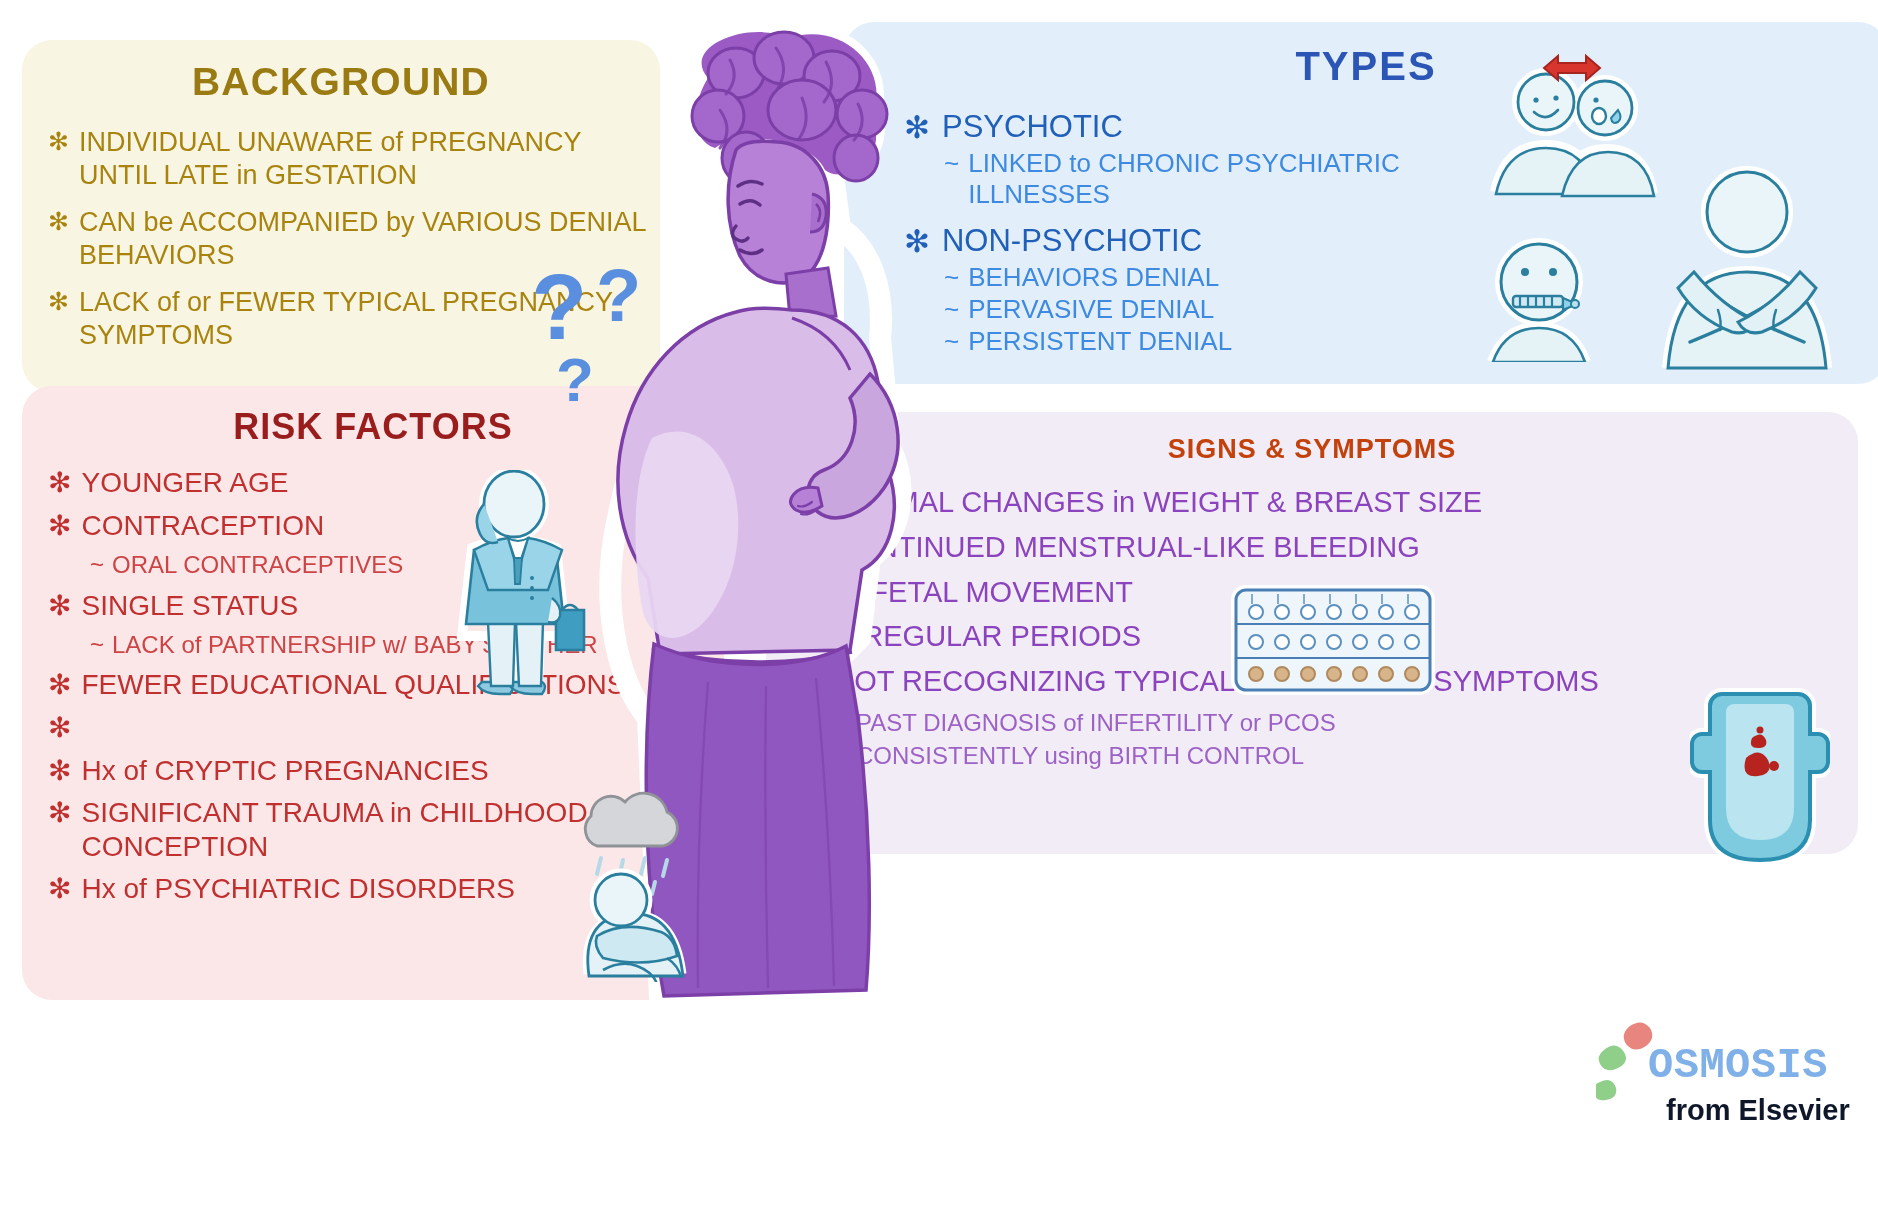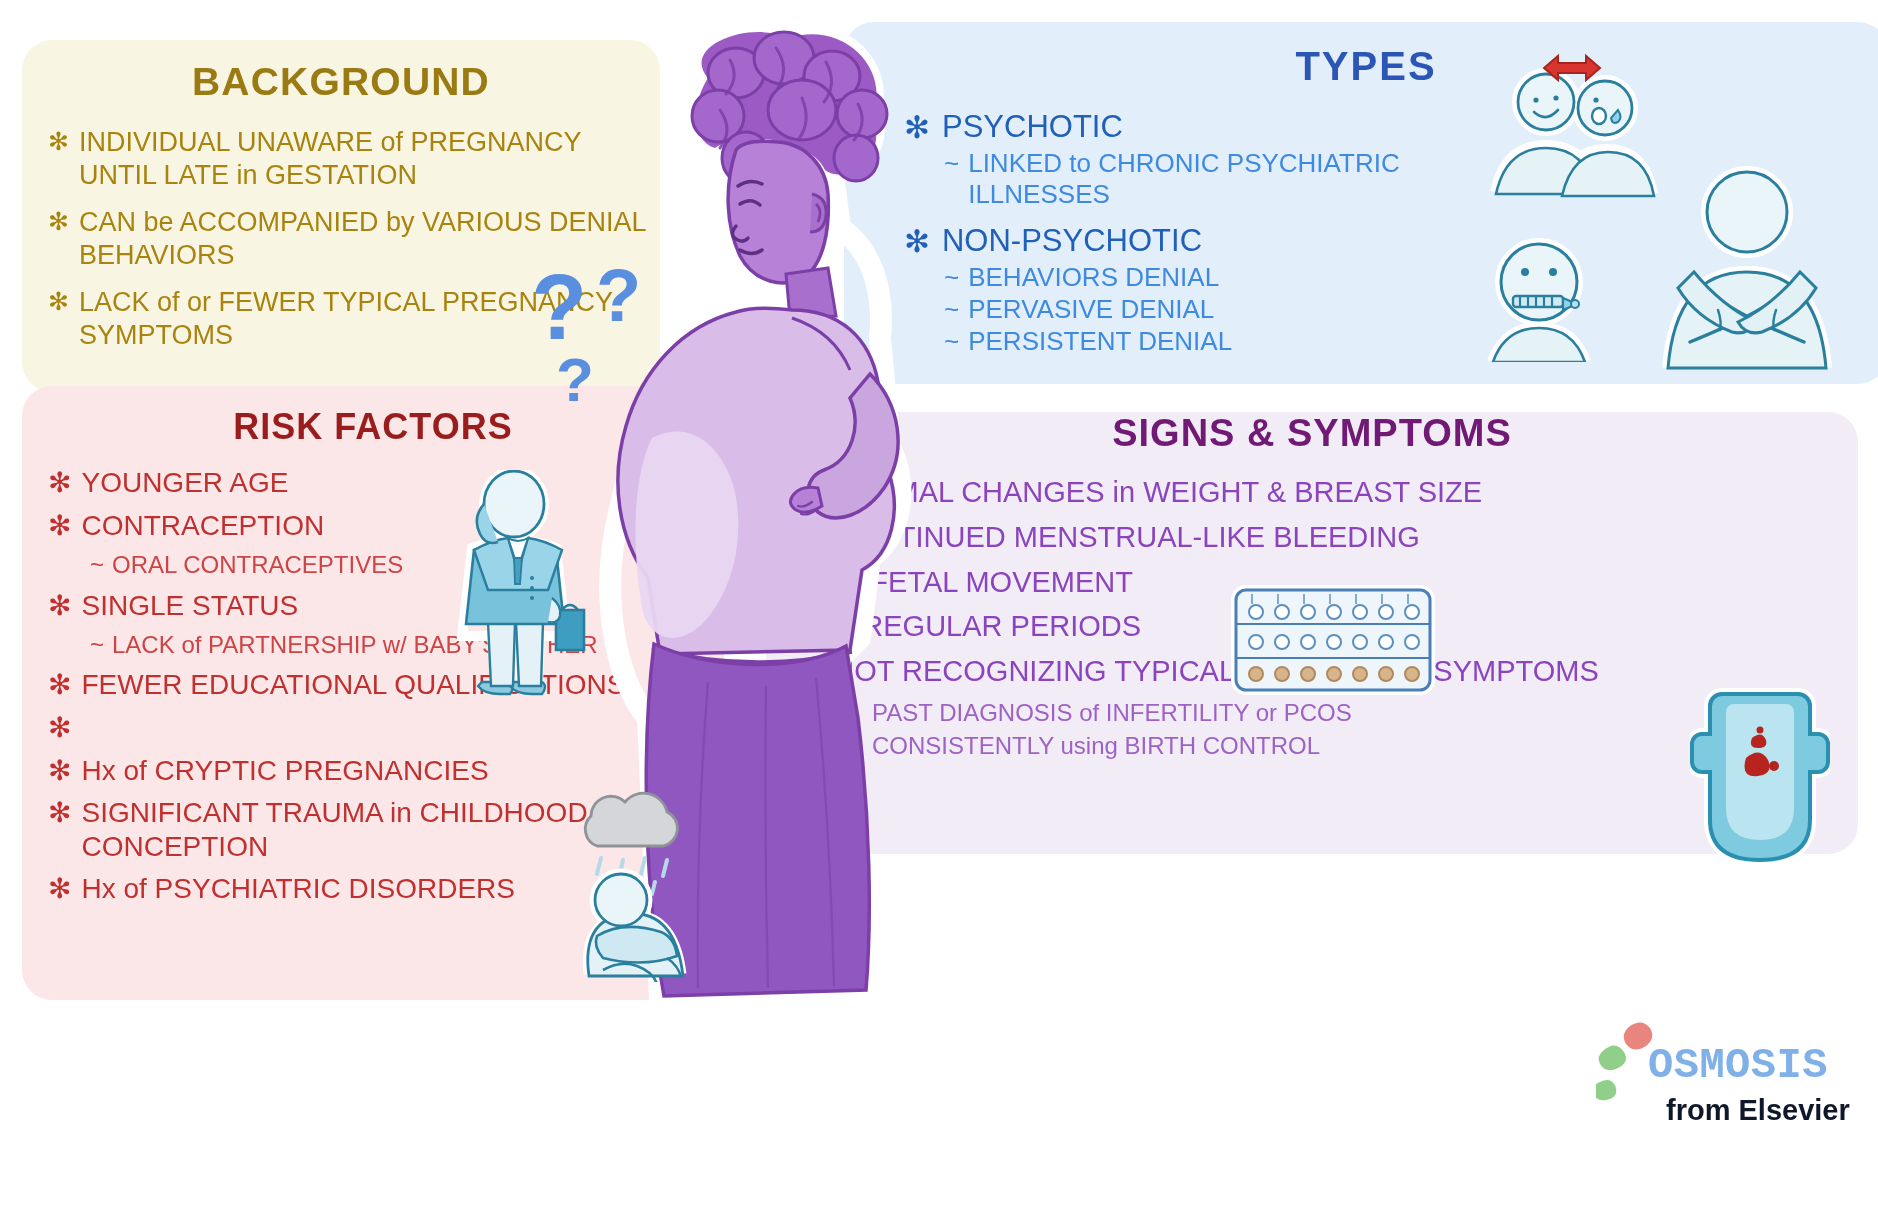--- a/index.html
+++ b/index.html
@@ -74,30 +74,30 @@
     color: #cd4445; font-size: 24px; margin-left: 42px;
     line-height: 1.18; display: flex; gap: 8px; margin-bottom: 9px;
   }
 
   
   #panel-signs {
     left: 766px; top: 412px; width: 1092px; height: 442px;
     background: #f2ecf6;
   }
   #panel-signs .panel-title {
-    color: #701a75; font-size: 38px; letter-spacing: 1px;
+    color: #c2410c; font-size: 27px; margin-top: 22px; letter-spacing: 1px;
   }
   #panel-signs .bullets { margin: 20px 0 0 32px; }
   #panel-signs .b-main {
     color: #8b44bd; font-size: 29px; display: flex; gap: 11px;
     line-height: 1.2; margin-bottom: 10px;
   }
   #panel-signs .b-sub {
     color: #9d62c6; font-size: 24px; margin-left: 36px;
-    line-height: 1.2; display: flex; gap: 24px; margin-bottom: 4px;
+    line-height: 1.2; display: flex; gap: 8px; margin-bottom: 4px;
   }
 
   
   #central-figure {
     position: absolute; left: 540px; top: 18px;
     width: 420px; height: 1000px; pointer-events: none;
   }
 
   
   .qmark {

